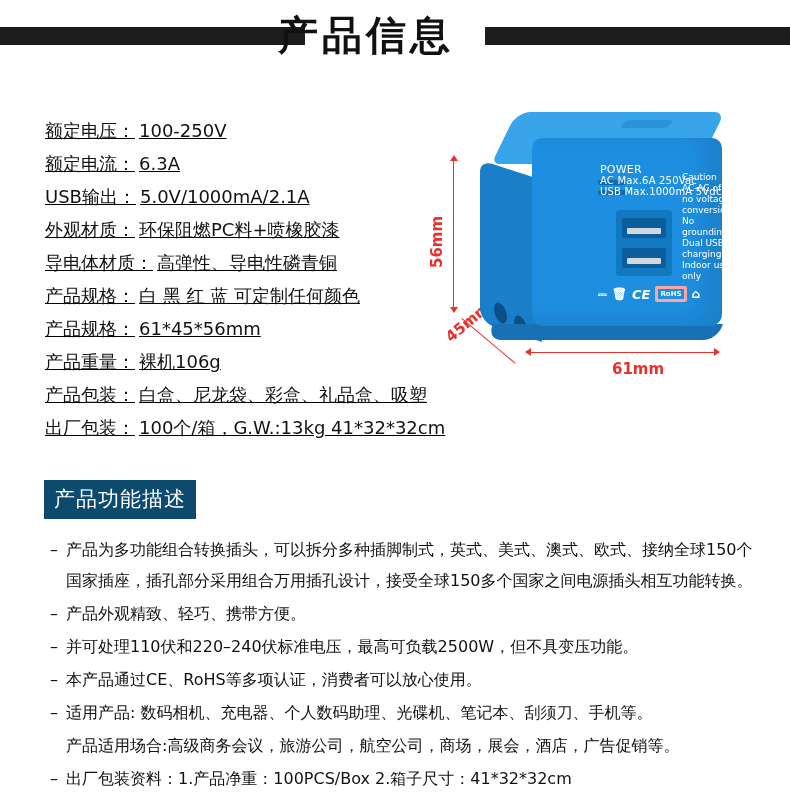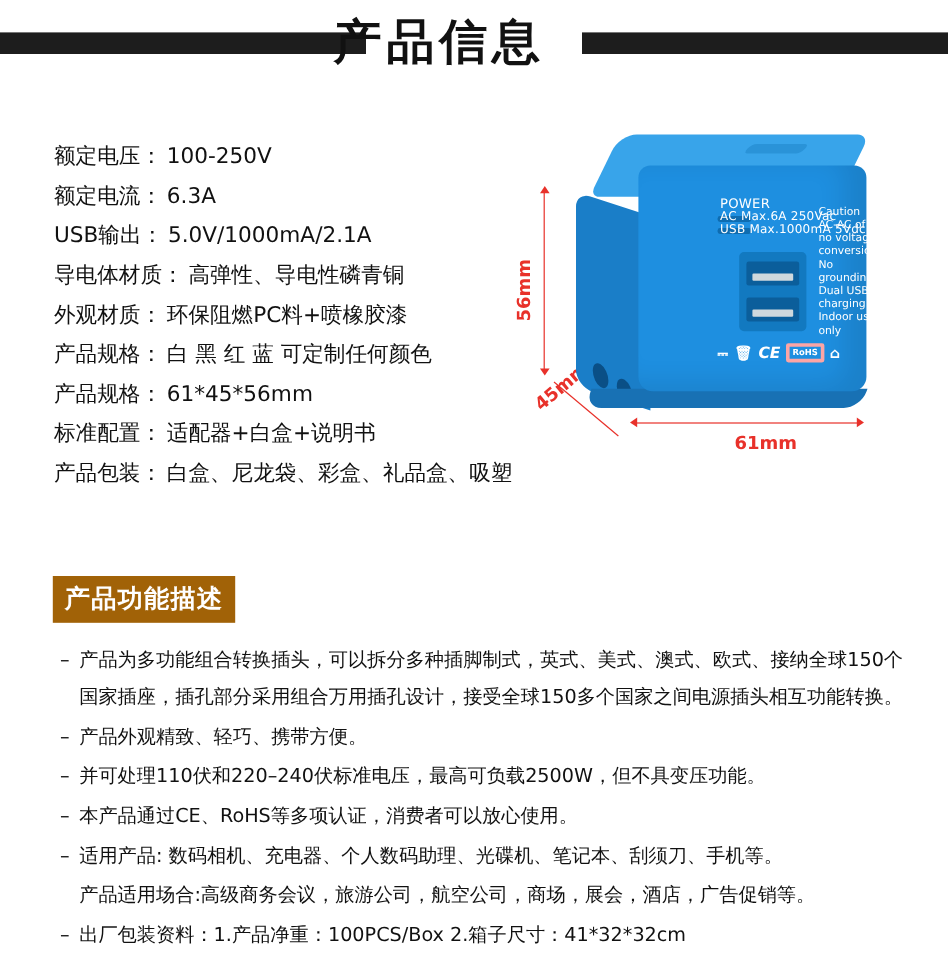--- a/index.html
+++ b/index.html
@@ -49,20 +49,21 @@
     top: 114px;
     left: 45px;
     width: 390px;
   }
   .spec-row {
     display: flex;
     align-items: flex-end;
     font-size: 18px;
     line-height: 33px;
     white-space: nowrap;
+    text-decoration: underline;
   }
   .spec-label {
     color: #111111;
   }
   .spec-value {
     color: #111111;
     margin-left: 4px;
   }
 
   
@@ -301,24 +302,24 @@
     background: #1871b4;
     border-radius: 0 0 14px 14px;
     transform: skewX(-20deg);
   }
 
   
   .section-head {
     position: absolute;
     top: 480px;
     left: 44px;
-    background: #a16207;
+    background: #0c4a6e;
     color: #ffffff;
     font-size: 21px;
-    font-weight: bold;
+    font-weight: normal;
     padding: 5px 10px 6px 10px;
     letter-spacing: 1px;
   }
 
   
   .features {
     position: absolute;
     top: 534px;
     left: 44px;
     width: 712px;
@@ -356,42 +357,46 @@
   </div>
   <div class="spec-row">
     <span class="spec-label">额定电流：</span>
     <span class="spec-value">6.3A</span>
   </div>
   <div class="spec-row">
     <span class="spec-label">USB输出：</span>
     <span class="spec-value">5.0V/1000mA/2.1A</span>
   </div>
   <div class="spec-row">
+    <span class="spec-label">外观材质：</span>
+    <span class="spec-value">环保阻燃PC料+喷橡胶漆</span>
+  </div>
+  <div class="spec-row">
     <span class="spec-label">导电体材质：</span>
     <span class="spec-value">高弹性、导电性磷青铜</span>
   </div>
   <div class="spec-row">
-    <span class="spec-label">外观材质：</span>
-    <span class="spec-value">环保阻燃PC料+喷橡胶漆</span>
-  </div>
-  <div class="spec-row">
     <span class="spec-label">产品规格：</span>
     <span class="spec-value">白 黑 红 蓝 可定制任何颜色</span>
   </div>
   <div class="spec-row">
     <span class="spec-label">产品规格：</span>
     <span class="spec-value">61*45*56mm</span>
   </div>
   <div class="spec-row">
-    <span class="spec-label">标准配置：</span>
-    <span class="spec-value">适配器+白盒+说明书</span>
+    <span class="spec-label">产品重量：</span>
+    <span class="spec-value">裸机106g</span>
   </div>
   <div class="spec-row">
     <span class="spec-label">产品包装：</span>
     <span class="spec-value">白盒、尼龙袋、彩盒、礼品盒、吸塑</span>
+  </div>
+  <div class="spec-row">
+    <span class="spec-label">出厂包装：</span>
+    <span class="spec-value">100个/箱，G.W.:13kg 41*32*32cm</span>
   </div>
 </div>
 
 <div class="product-area">
 
   <div class="arrow-v"></div>
   <div class="dim-label dim-56">56mm</div>
 
   <div class="arrow-d"></div>
   <div class="dim-label dim-45">45mm</div>

